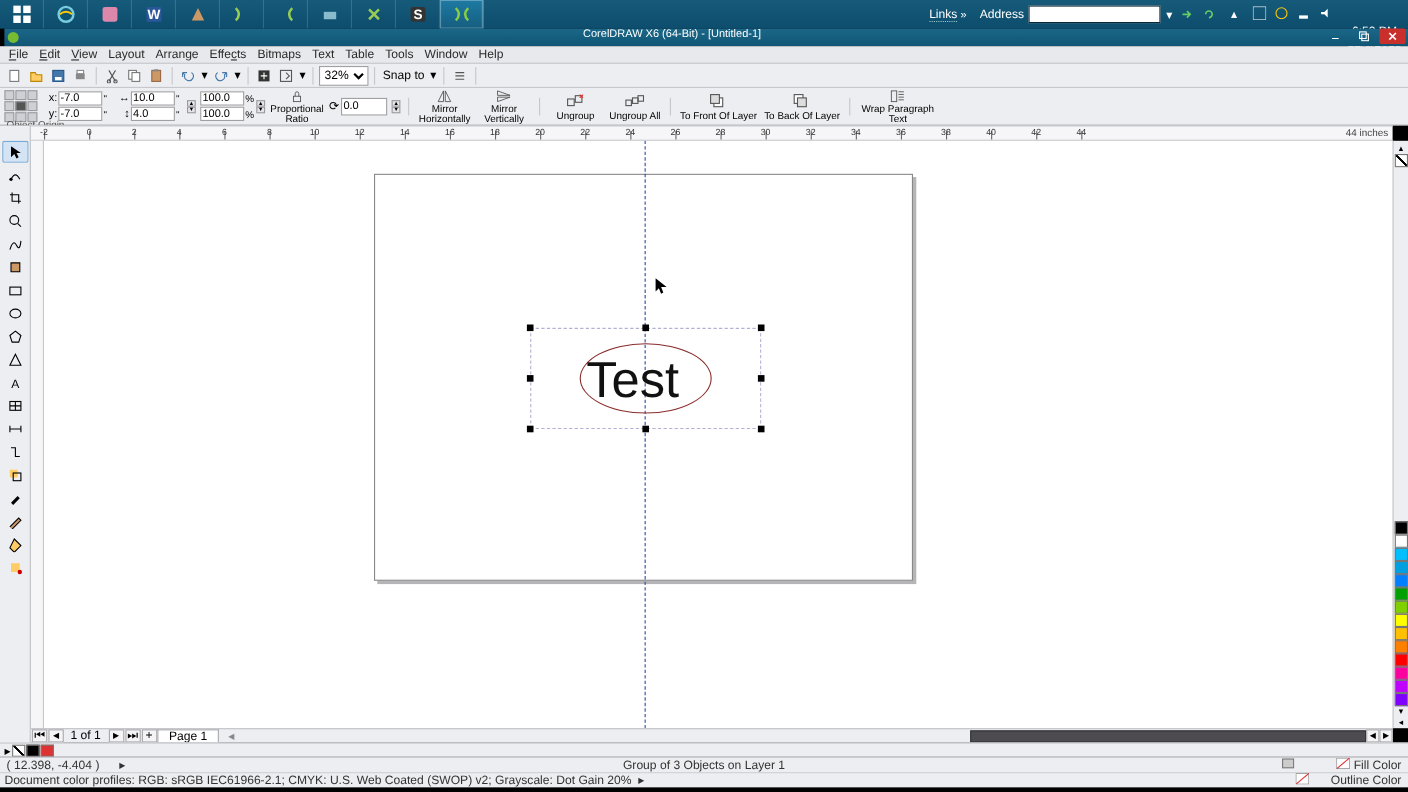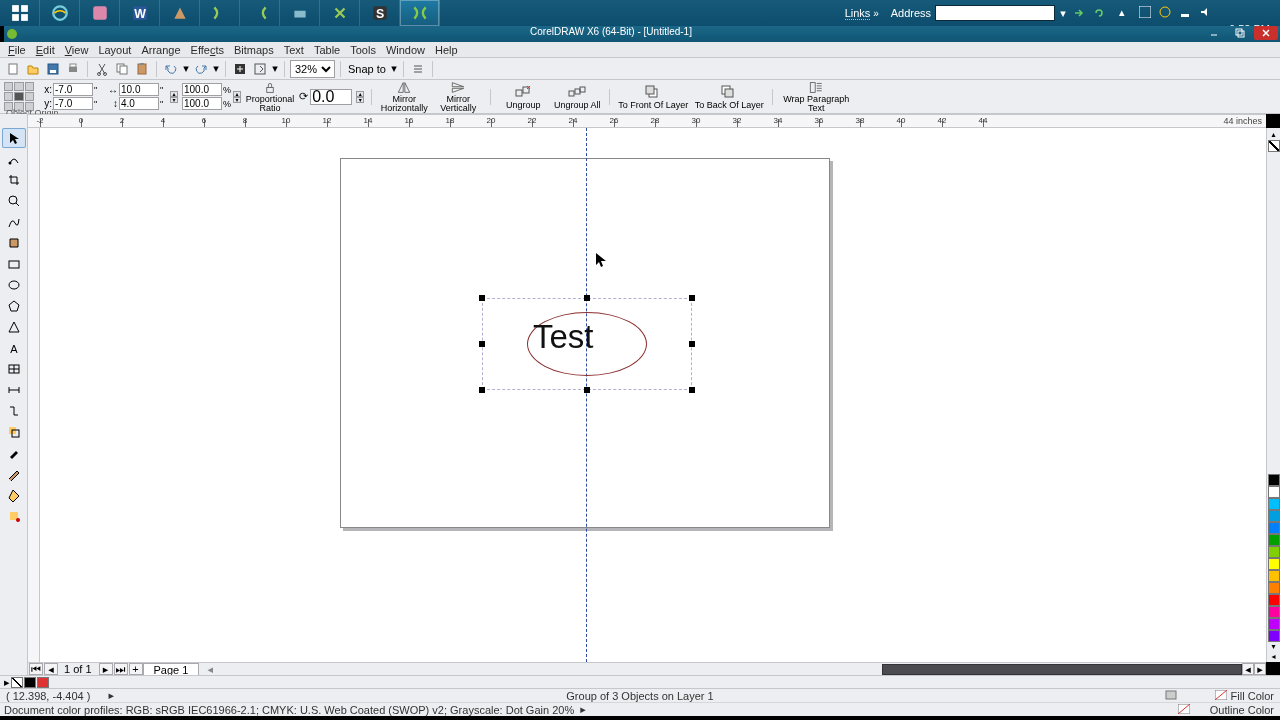--- a/index.html
+++ b/index.html
@@ -78,21 +78,21 @@
 
 .canvas { position: absolute; top: 128px; left: 40px; right: 14px; bottom: 58px; background: #fff; overflow: hidden; }
 .canvas .bgarea { position: absolute; inset: 0; background: #ffffff; }
 .page { position: absolute; left: 300px; top: 30px; width: 490px; height: 370px; background: #fff; border: 1px solid #888; box-shadow: 3px 3px 0 #b5b5b8; }
 .guide { position: absolute; top: 0; bottom: 0; left: 546px; width: 0; border-left: 1px dashed #2b4aa0; }
 
 
 .selbox { position: absolute; left: 442px; top: 170px; width: 210px; height: 92px; border: 1px dashed rgba(0,0,120,0.3); }
 .handle { position: absolute; width: 6px; height: 6px; background: #000; }
 .ellipse { position: absolute; left: 487px; top: 184px; width: 120px; height: 64px; border: 1px solid #8b2e2e; border-radius: 50%; }
-.canvas-text { position: absolute; left: 493px; top: 190px; font-family: Arial, sans-serif; font-size: 33px; color: #111; }
+.canvas-text { position: absolute; left: 493px; top: 190px; font-family: Arial, sans-serif; font-size: 46px; color: #111; }
 .cursor-arrow { position: absolute; left: 555px; top: 124px; }
 
 
 .pagetabs { position: absolute; left: 28px; right: 14px; bottom: 45px; height: 13px; background: #edeef1; border-top: 1px solid #c6c7cb; display: flex; align-items: center; font-size: 10px; }
 .pagetabs .navbtn { width: 14px; height: 12px; border: 1px solid #a9a9ad; background: #f4f4f6; margin-left: 1px; text-align: center; line-height: 10px; }
 .pagetabs .pginfo { padding: 0 6px; }
 .pagetabs .tab { padding: 0 10px; height: 12px; border: 1px solid #a9a9ad; background: #fff; border-bottom: none; }
 .pagetabs .scrolltrack { flex: 1; display: flex; align-items: center; margin-left: 4px; }
 .pagetabs .scrolltrack .thumb-dark { width: 360px; height: 11px; background: #4c4c50; margin-left: auto; border: 1px solid #333; }
 .pagetabs .sarrow { width: 12px; height: 12px; border: 1px solid #a9a9ad; background: #f4f4f6; text-align: center; line-height: 10px; }
@@ -403,21 +403,21 @@
     </div>
   <div class="prop-btn">
     <svg viewBox="0 0 18 16">
         <rect x="5" y="8" width="8" height="6" fill="none" stroke="#555"></rect>
         <path d="M7 8 L7 5 A2 2 0 0 1 11 5 L11 8" fill="none" stroke="#555"></path>
       </svg>
     <div class="plbl">Proportional Ratio</div>
   </div>
   <div class="coord-row" style="gap:2px">
       <span>⟳</span>
-      <input style="width: 42px; height: 16px; font-size: 16px; border: 1px solid rgb(160, 160, 164);" value="0.0">
+      <input style="width: 42px; height: 16px; font-size: 10px; border: 1px solid rgb(160, 160, 164);" value="0.0">
     </div>
   <div class="spin">
       <div>▴</div>
       <div>▾</div>
     </div>
   <div class="sep"></div>
   <div class="prop-btn">
       <svg viewBox="0 0 18 16">
         <path d="M2 14 L8 2 L8 14 Z M16 14 L10 2 L10 14 Z" fill="none" stroke="#555"></path>
       </svg>

